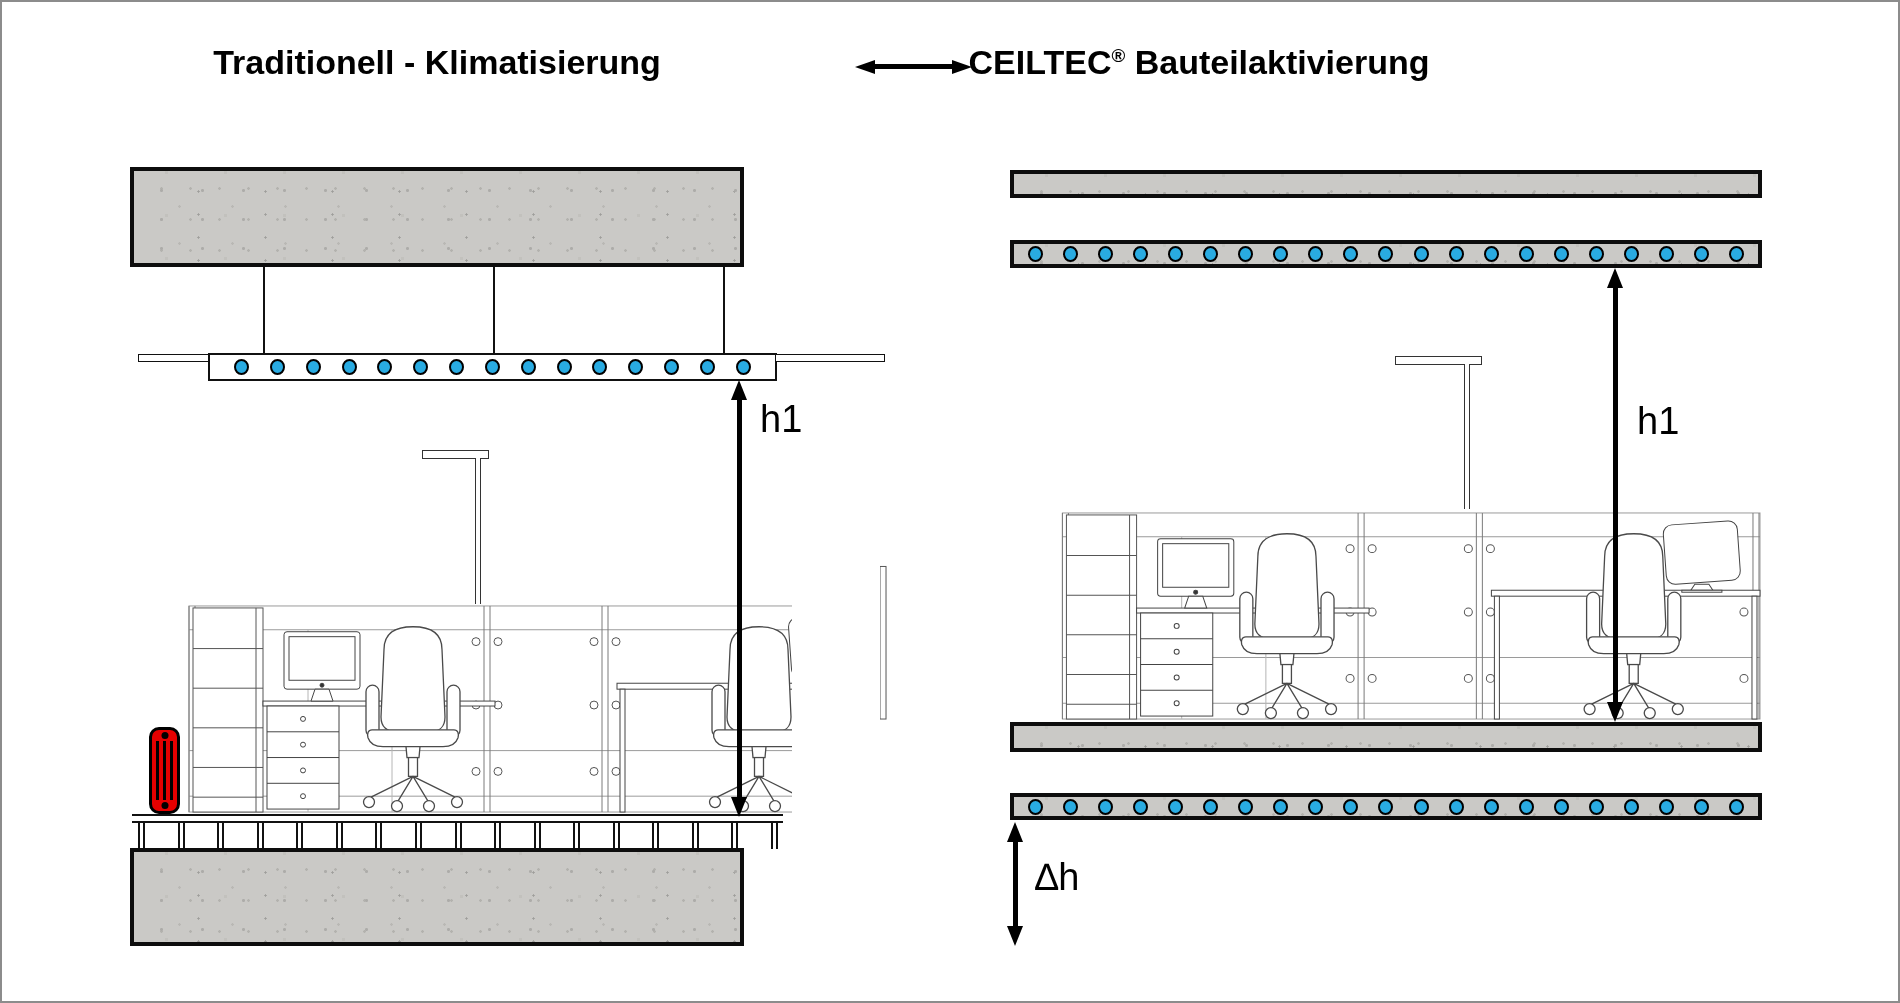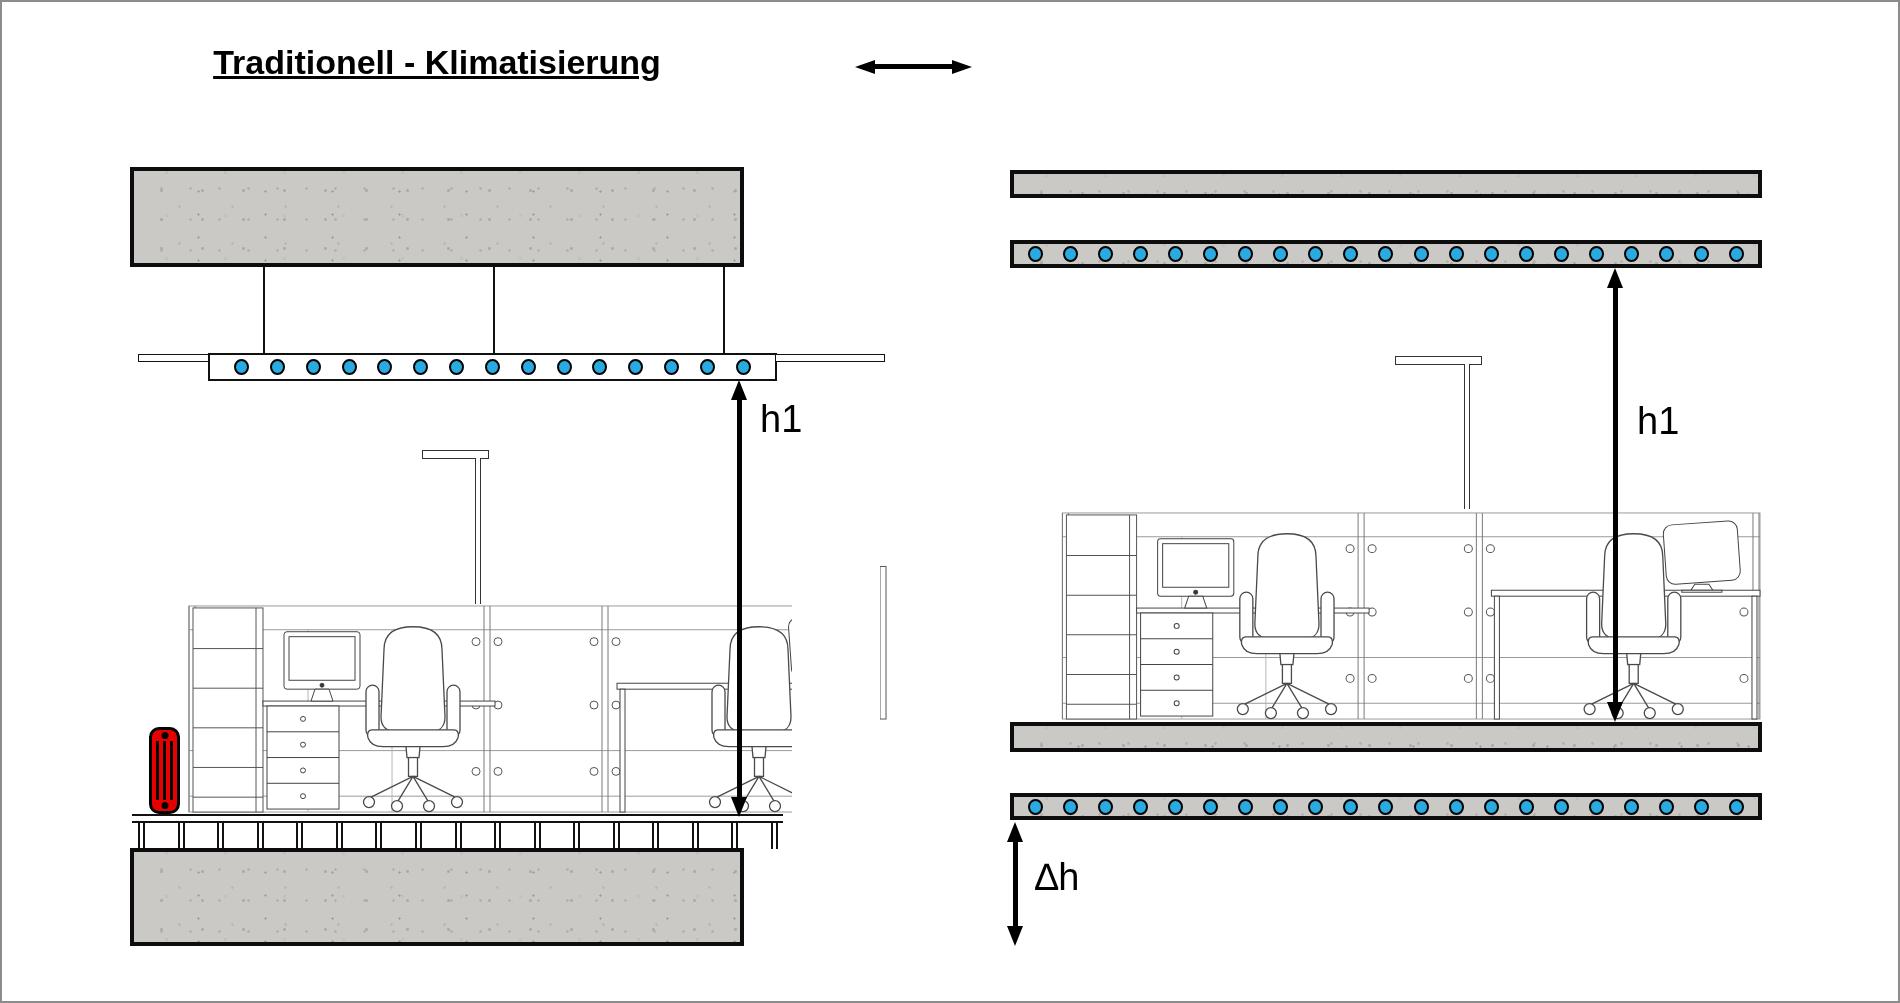--- a/index.html
+++ b/index.html
@@ -80,28 +80,29 @@
   .lbl-dh{left:1033px;top:854px;}
 
   
   .scene{position:absolute;}
 </style>
 </head>
 <body>
 
 <div id="canvas">
 
-  <div class="title" style="left:435px;text-decoration:underline;">Traditionell - Klimatisierung</div>
+  <div class="title" style="left:435px;">Traditionell - Klimatisierung</div>
 
   <div class="harrow compare-arrow">
     <div class="head-left"></div>
     <div class="shaft"></div>
     <div class="head-right"></div>
   </div>
 
+  <div class="title" style="left:1197px;"><span>CEILTEC</span><sup>®</sup><span> Bauteilaktivierung</span></div>
 
   <svg width="0" height="0" style="position:absolute">
     <defs>
       <g id="office-chair" stroke="#4a4a4a" stroke-width="1.3" fill="none">
         <path d="M-29,48 C-29,31 -17,25 0,25 C17,25 29,31 29,48 L32,116 C32,126 26,131 17,131 L-17,131 C-26,131 -32,126 -32,116 Z" fill="#fff"></path>
         <rect x="-47" y="84" width="13" height="52" rx="6.5" fill="#fff"></rect>
         <rect x="34" y="84" width="13" height="52" rx="6.5" fill="#fff"></rect>
         <path d="M-41,129 L41,129 C45,129 46,133 45,137 C43,143 38,146 30,146 L-30,146 C-38,146 -43,143 -45,137 C-46,133 -45,129 -41,129 Z" fill="#fff"></path>
         <path d="M-7,146 L7,146 L6,157 L-6,157 Z" fill="#fff"></path>
         <rect x="-4.5" y="157" width="9" height="19" fill="#fff"></rect>

